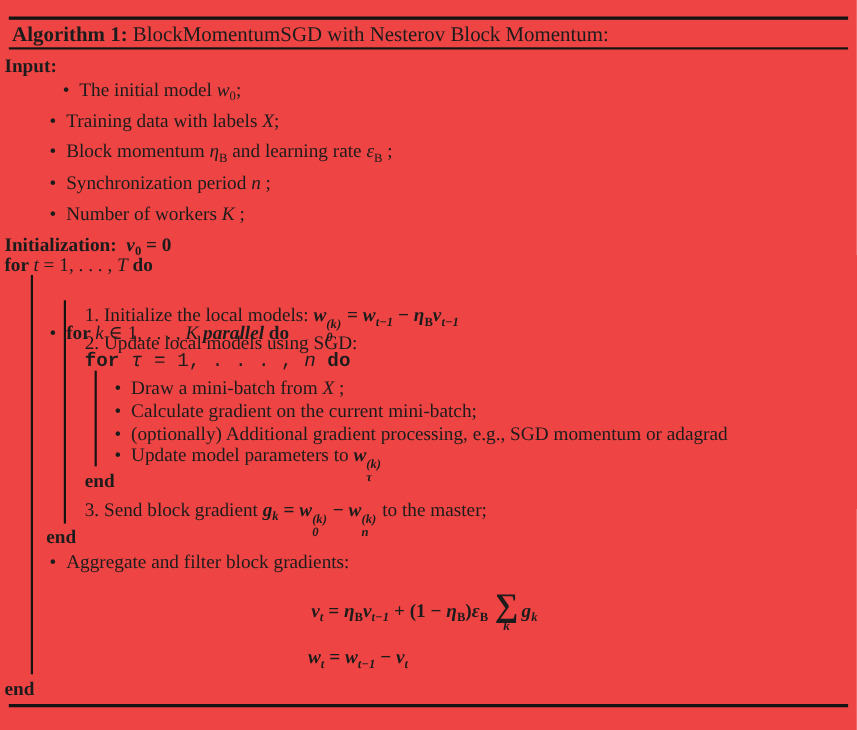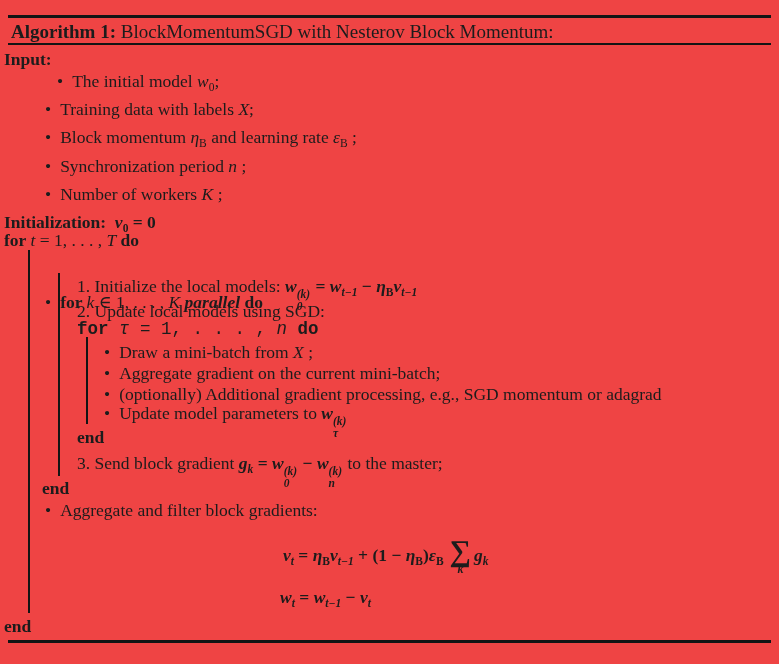--- a/index.html
+++ b/index.html
@@ -57,21 +57,21 @@
   <div class="row" style="left:4px;top:212px;"><span class="m-b">Initialization:</span><span class="m-r">&nbsp;&nbsp;</span><span class="m-bi">v</span><span class="m-bsub">0</span><span class="m-b"> = 0</span></div>
   <div class="row" style="left:4px;top:230px;"><span class="m-b">for </span><span class="m-i">t</span><span class="m-r"> = 1, . . . , </span><span class="m-i">T</span><span class="m-b"> do</span></div>
   <div class="row" style="left:45px;top:253px;margin-top:39px;"><span class="m-bl">•</span><span class="m-b">for </span><span class="m-i">k</span><span class="m-r"> ∈ 1, . . . , </span><span class="m-i">K</span><span class="m-r"> </span><span class="m-bi">parallel</span><span class="m-b"> do</span></div>
   <div class="row" style="left:77px;top:276px;"><span class="m-r">1. Initialize the local models: </span><span class="m-bi">w</span><span class="ss bold">
         <span class="ssup">(k)</span>
         <span class="ssub">0</span>
       </span><span class="m-b"> = </span><span class="m-bi">w</span><span class="m-bsubi">t−1</span><span class="m-b"> − </span><span class="m-bi">η</span><span class="m-bsub">B</span><span class="m-bi">v</span><span class="m-bsubi">t−1</span></div>
   <div class="row" style="left:77px;top:301px;"><span class="m-r">2. Update local models using SGD:</span></div>
   <div class="row" style="left:77px;top:319px;font-family:Liberation Mono, monospace;"><span class="m-b">for </span><span class="m-i">τ</span><span class="m-r"> = 1, . . . , </span><span class="m-i">n</span><span class="m-b"> do</span></div>
   <div class="row" style="left:104px;top:342px;"><span class="m-bl">•</span><span class="m-r">Draw a mini-batch from </span><span class="m-i">X</span><span class="m-r"> ;</span></div>
-  <div class="row" style="left:104px;top:363px;"><span class="m-bl">•</span><span class="m-r">Aggregate gradient on the current mini-batch;</span></div>
+  <div class="row" style="left:104px;top:363px;"><span class="m-bl">•</span><span class="m-r">Calculate gradient on the current mini-batch;</span></div>
   <div class="row" style="left:104px;top:384px;"><span class="m-bl">•</span><span class="m-r">(optionally) Additional gradient processing, e.g., SGD momentum or adagrad</span></div>
   <div class="row" style="left:104px;top:403px;"><span class="m-bl">•</span><span class="m-r">Update model parameters to </span><span class="m-bi">w</span><span class="ss bold">
         <span class="ssup">(k)</span>
         <span class="ssub">τ</span>
       </span></div>
   <div class="row" style="left:77px;top:427px;"><span class="m-b">end</span></div>
   <div class="row" style="left:77px;top:453px;text-align:right;"><span class="m-r">3. Send block gradient </span><span class="m-bi">g</span><span class="m-bsubi">k</span><span class="m-b"> = </span><span class="m-bi">w</span><span class="ss bold">
         <span class="ssup">(k)</span>
         <span class="ssub">0</span>
       </span><span class="m-b"> − </span><span class="m-bi">w</span><span class="ss bold">

